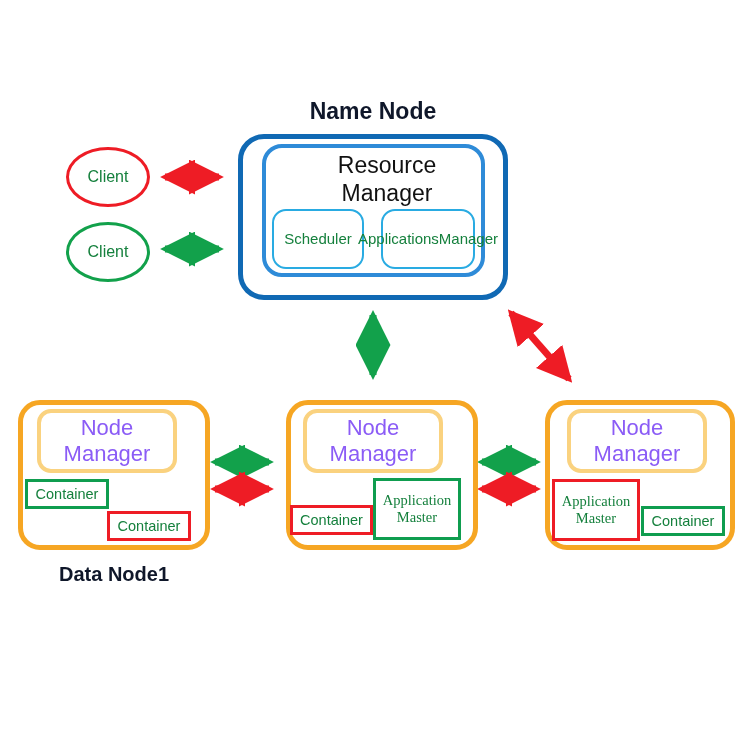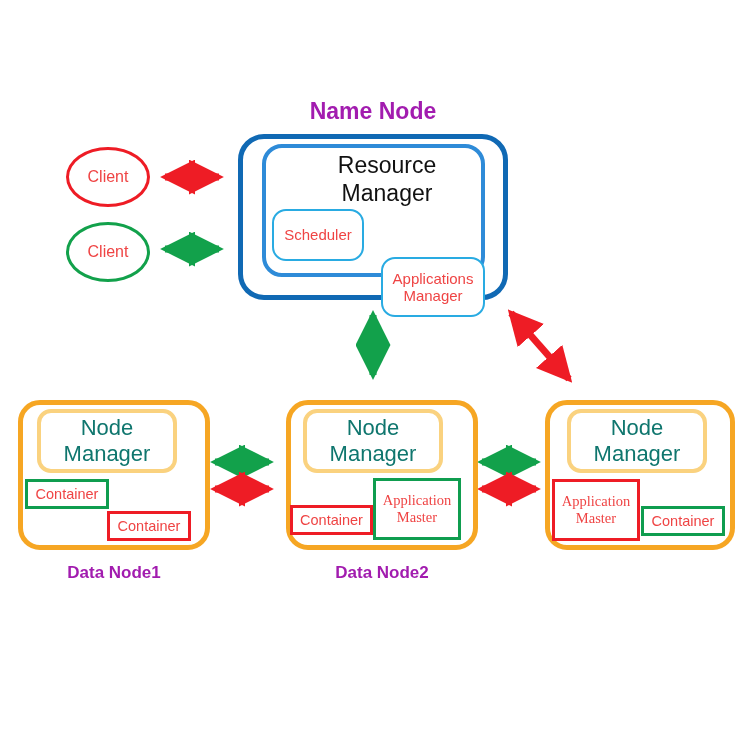--- a/index.html
+++ b/index.html
@@ -16,31 +16,31 @@
     width: 745px;
     height: 745px;
     background: #ffffff;
     overflow: hidden;
   }
   .abs { position: absolute; box-sizing: border-box; }
 
   
   .title-bold {
     font-weight: bold;
-    color: #a21caf;
+    color: #0f172a;
     text-align: center;
     line-height: 1;
     white-space: nowrap;
   }
   .box-label {
     display: flex;
     align-items: center;
     justify-content: center;
     text-align: center;
-    color: #ef4444;
+    color: #15803d;
     line-height: 1.15;
   }
 
   
   .namenode-outer {
     border: 5px solid #1069b4;
     border-radius: 26px;
     background: #ffffff;
   }
   .rm-inner {
@@ -74,55 +74,55 @@
   .datanode {
     border: 5px solid #f6a623;
     border-radius: 22px;
     background: #ffffff;
   }
   .nodemanager {
     border: 4px solid #fad27f;
     border-radius: 14px;
     background: #ffffff;
     font-size: 22px;
-    color: #0f766e;
+    color: #8b5cf6;
     line-height: 1.18;
   }
   .chip {
     border-radius: 0;
     background: #ffffff;
     font-size: 14.5px;
   }
   .chip.green { border: 3px solid #0f9d4f; }
   .chip.red { border: 3px solid #ee1c25; }
   .chip.two-line { font-size: 14.5px; line-height: 1.2; font-family: Liberation Serif, serif; }
 
-  .dn-caption { font-size: 17px; }
+  .dn-caption { font-size: 20px; }
 </style>
 </head>
 <body>
 
 <div id="canvas">
 
   <div class="abs title-bold" style="left:238px; top:100px; width:270px; font-size:23px;">Name Node</div>
 
   <div class="abs namenode-outer" style="left:238px; top:134px; width:270px; height:166px;"></div>
 
   <div class="abs rm-inner" style="left:262px; top:144px; width:223px; height:133px;"></div>
 
   <div class="abs rm-title" style="left:262px; top:152px; width:250px;">
     <div>Resource</div>
     <div>Manager</div>
   </div>
 
-  <div class="abs rm-sub box-label" style="left:272px; top:209px; width:92px; height:52px;">
+  <div class="abs rm-sub box-label" style="left:272px; top:209px; width:92px; height:60px;">
     <span>Scheduler</span>
   </div>
 
-  <div class="abs rm-sub box-label" style="left:381px; top:209px; width:104px; height:60px; flex-direction:column;margin-top:48px;">
+  <div class="abs rm-sub box-label" style="left:381px; top:209px; width:94px; height:60px; flex-direction:row;">
     <span>Applications</span>
     <span>Manager</span>
   </div>
 
   <div class="abs client red box-label" style="left:66px; top:147px; width:84px; height:60px;">
     <span>Client</span>
   </div>
 
   <div class="abs client green box-label" style="left:66px; top:222px; width:84px; height:60px;">
     <span>Client</span>
@@ -187,21 +187,20 @@
 
   <div class="abs chip red box-label" style="left:290px; top:505px; width:83px; height:30px;">
     <span>Container</span>
   </div>
 
   <div class="abs chip green box-label two-line" style="left:373px; top:478px; width:88px; height:62px; flex-direction:column;">
     <span>Application</span>
     <span>Master</span>
   </div>
 
-  <div class="abs title-bold dn-caption" style="left:286px; top:564px; width:192px;">Data Node2</div>
 
   <div class="abs datanode" style="left:545px; top:400px; width:190px; height:150px;"></div>
 
   <div class="abs nodemanager box-label" style="left:567px; top:409px; width:140px; height:64px; flex-direction:column;">
     <span>Node</span>
     <span>Manager</span>
   </div>
 
   <div class="abs chip red box-label two-line" style="left:552px; top:479px; width:88px; height:62px; flex-direction:column;">
     <span>Application</span>

